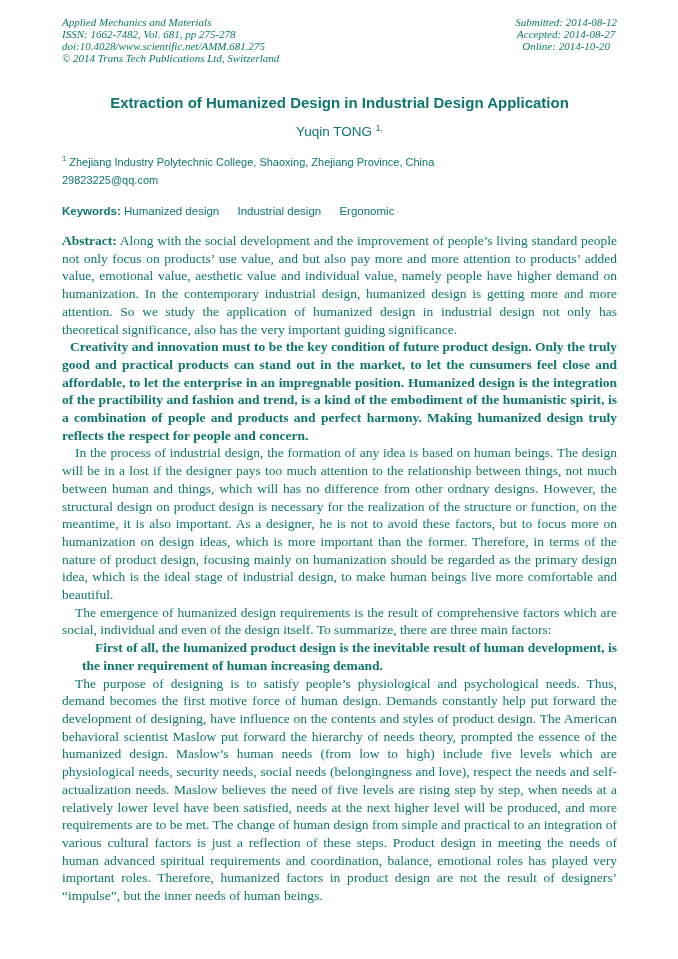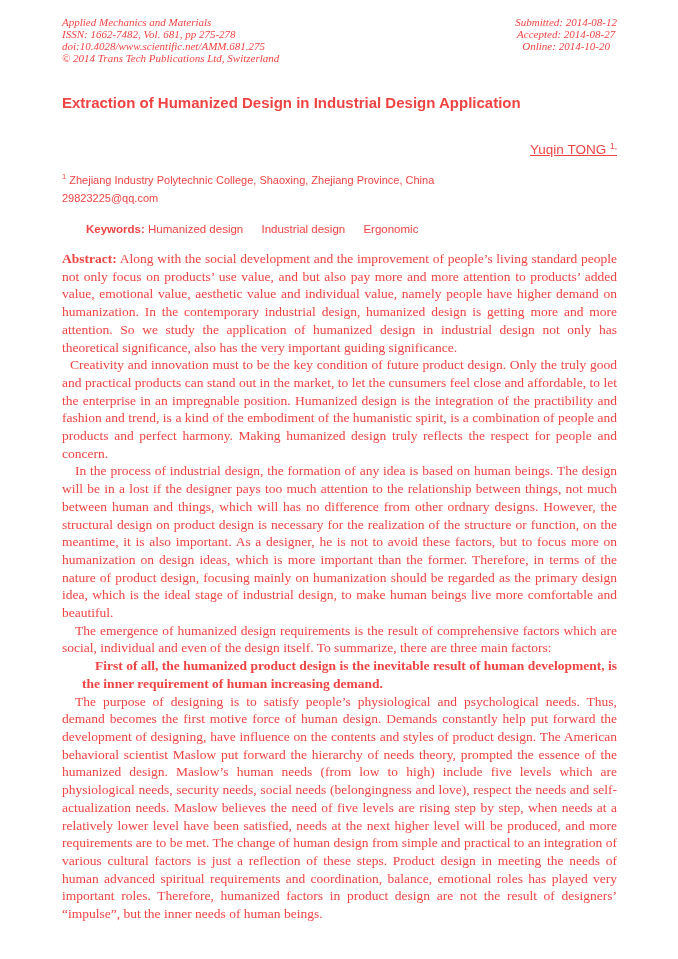--- a/index.html
+++ b/index.html
@@ -4,72 +4,71 @@
 <style>
   html, body { margin: 0; padding: 0; background: #ffffff; }
   .page {
     position: relative;
     width: 678px;
     height: 959px;
     box-sizing: border-box;
     margin: 0 auto;
     padding: 16px 61px 0 62px;
     background: #ffffff;
-    color: #ef4444;
+    color: #0f766e;
     overflow: hidden;
   }
   
   .hdr {
     display: flex;
     justify-content: space-between;
     align-items: flex-start;
     font: italic 11px/12px "Liberation Serif", "DejaVu Serif", serif;
   }
   .hdr-right { text-align: center; }
   
   .title {
     margin: 29px 0 8px 0;
+    text-align: center;
     font: bold 15px/19px "Liberation Sans", "DejaVu Sans", sans-serif;
   }
   .author {
-    margin-top: 29px;
-    text-align: right;
+    margin-top: 11px;
+    text-align: center;
     font: 13.5px/17px "Liberation Sans", "DejaVu Sans", sans-serif;
-    text-decoration: underline;
   }
   .author sup { font-size: 8.5px; line-height: 0; }
   .affil {
     margin-top: 16px;
     text-align: left;
     font: 11px/13px "Liberation Sans", "DejaVu Sans", sans-serif;
   }
   .affil sup { font-size: 7.5px; line-height: 0; }
   .email {
     margin-top: 5px;
     text-align: left;
     font: 11px/13px "Liberation Sans", "DejaVu Sans", sans-serif;
   }
   
   .keywords {
     margin-top: 17px;
     font: 11.5px/14px "Liberation Sans", "DejaVu Sans", sans-serif;
-    margin-left: 24px;
   }
   .keywords .kw-label { font-weight: bold; }
   .keywords .kw + .kw { margin-left: 15px; }
   
   .bodytext {
     margin-top: 14px;
     font: 13.5px/17.7px "Liberation Serif", "DejaVu Serif", serif;
     text-align: justify;
   }
   .bodytext p { margin: 0; padding: 0; }
   .bodytext .lead-label { font-weight: bold; }
   p.indent { text-indent: 13px; }
-  p.indent-sm { text-indent: 8px; }
+  p.indent-sm { text-indent: 8px; font-weight: bold; }
   p.bold { font-weight: bold; margin-left: 20px; }
 </style>
 </head>
 <body>
 
 <div class="page">
 
   <div class="hdr">
     <div class="hdr-left">
       <div>Applied Mechanics and Materials</div>

